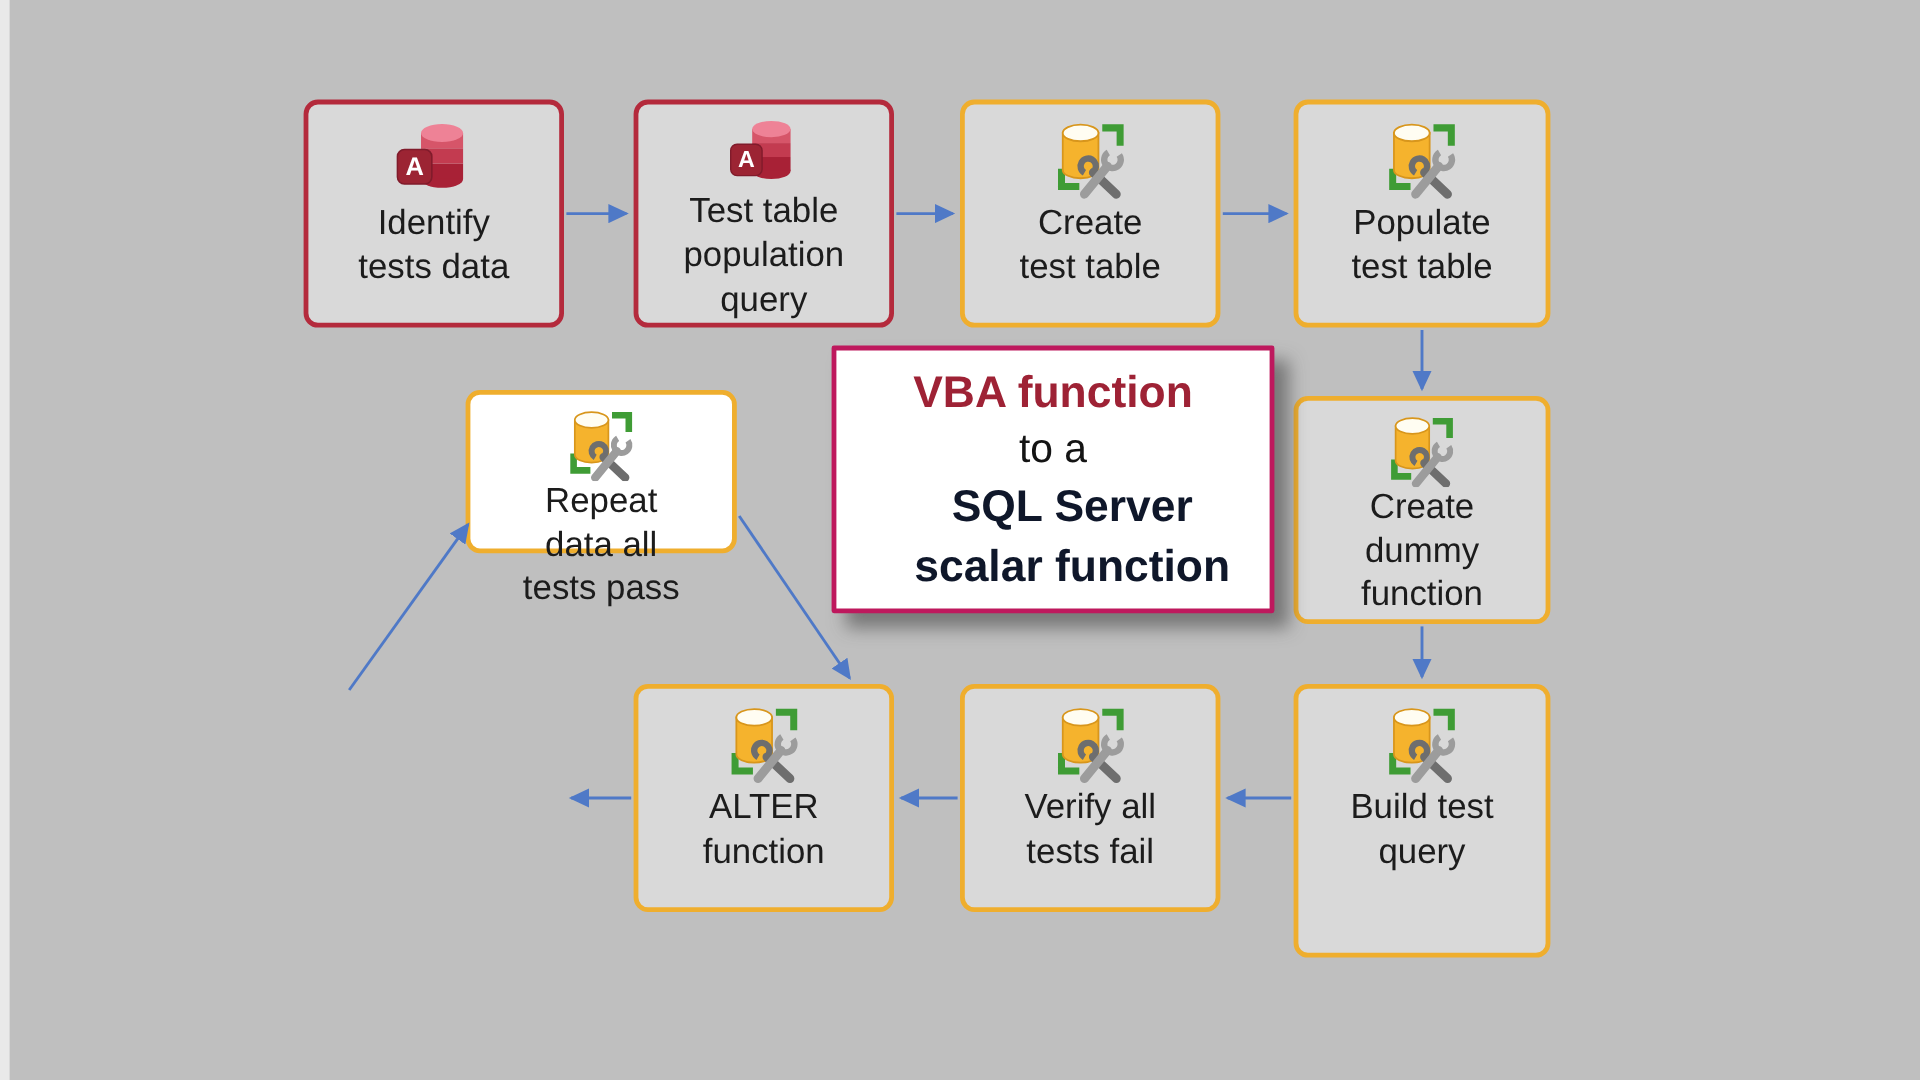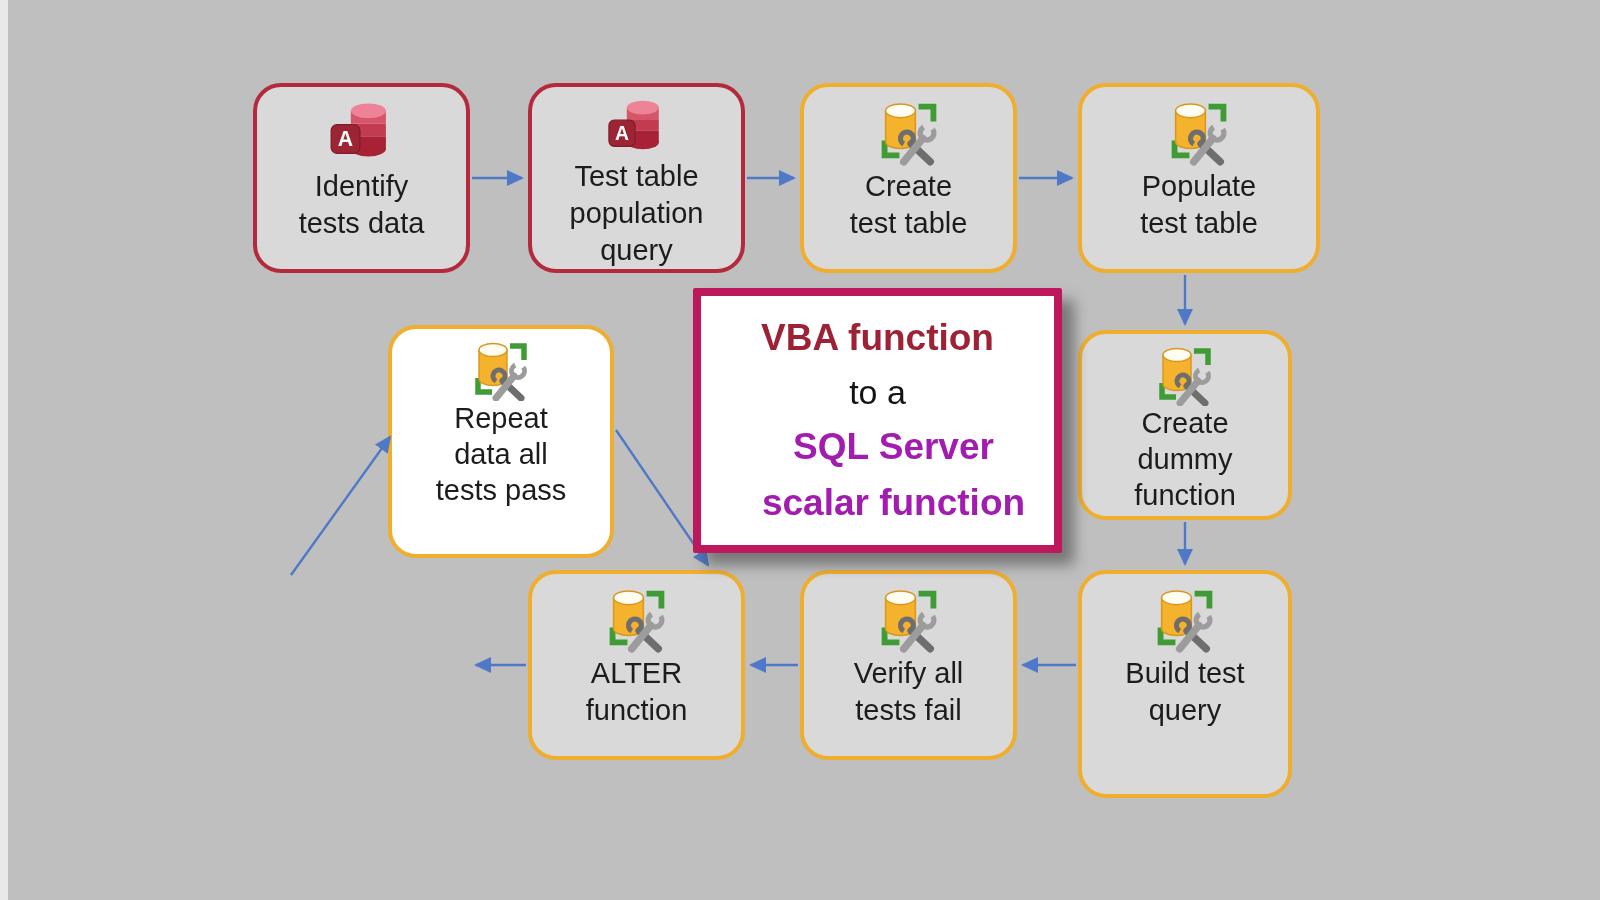--- a/index.html
+++ b/index.html
@@ -14,54 +14,54 @@
   .left-strip {
     position:absolute; left:0; top:0; width:8px; height:900px;
     background:#e9e9e9;
   }
   .canvas { position:absolute; inset:0; }
 
   
   .node {
     position:absolute;
     background:#d9d9d9;
-    border-radius:28px;
+    border-radius:12px;
     display:flex; flex-direction:column; align-items:center;
     padding-top:8px;
   }
   .node.red    { border:4px solid #b42a3c; }
   .node.orange { border:4px solid #efae2e; }
   .node.white-fill { background:#ffffff; }
   .node .icon { width:68px; height:72px; flex:0 0 auto; margin-bottom:1px; }
   .node .lines { text-align:center; }
   .node .lines span {
     display:block;
     font-size:29px; line-height:37px; color:#1c1c1c;
     white-space:nowrap;
   }
 
   
   svg.arrows { position:absolute; left:0; top:0; width:1600px; height:900px; pointer-events:none; }
   svg.arrows line { stroke:#4f79c7; stroke-width:2.4; }
 
   
   .title-card {
-    position:absolute; left:693px; top:288px; width:369px; height:265px;
+    position:absolute; left:693px; top:288px; width:369px; height:223px;
     background:#ffffff;
-    border:8px solid #be185d;
+    border:4px solid #be185d;
     border-radius:2px;
     box-shadow:12px 12px 14px rgba(60,60,60,0.55);
     display:flex; flex-direction:column; justify-content:space-evenly;
     text-align:center;
     padding:6px 0;
   }
   .title-card .t-line { font-size:37px; font-weight:bold; line-height:1.1; }
   .title-card .t-vba { color:#9e2235; }
   .title-card .t-toa { color:#141414; font-weight:normal; font-size:34px; }
-  .title-card .t-sql { color:#a21caf;margin-left:32px; }
+  .title-card .t-sql { color:#0f172a;margin-left:32px; }
 
   .symbol-defs { position:absolute; width:0; height:0; overflow:hidden; }
 </style>
 </head>
 <body>
 
 <svg class="symbol-defs" aria-hidden="true">
   <defs>
     <symbol id="icon-access" viewBox="0 0 64 64">
       <g>
@@ -121,31 +121,31 @@
   <div class="node orange" style="left:800px;top:83px;width:217px;height:190px">
     <svg class="icon">
         <use href="#icon-sql"></use>
       </svg>
     <div class="lines">
       <span>Create</span>
       <span>test table</span>
     </div>
   </div>
 
-  <div class="node orange" style="left:1078px;top:83px;width:242px;height:190px">
+  <div class="node orange" style="left:1078px;top:83px;width:214px;height:190px">
     <svg class="icon">
         <use href="#icon-sql"></use>
       </svg>
     <div class="lines">
       <span>Populate</span>
       <span>test table</span>
     </div>
   </div>
 
-  <div class="node orange white-fill" style="left:388px;top:325px;width:226px;height:233px">
+  <div class="node orange white-fill" style="left:388px;top:325px;width:226px;height:136px">
     <svg class="icon" style="height:64px">
         <use href="#icon-sql"></use>
       </svg>
     <div class="lines" style="margin-top:-2px">
       <span style="line-height:36px">Repeat</span>
       <span style="line-height:36px">data all</span>
       <span style="line-height:36px">tests pass</span>
     </div>
   </div>
 

